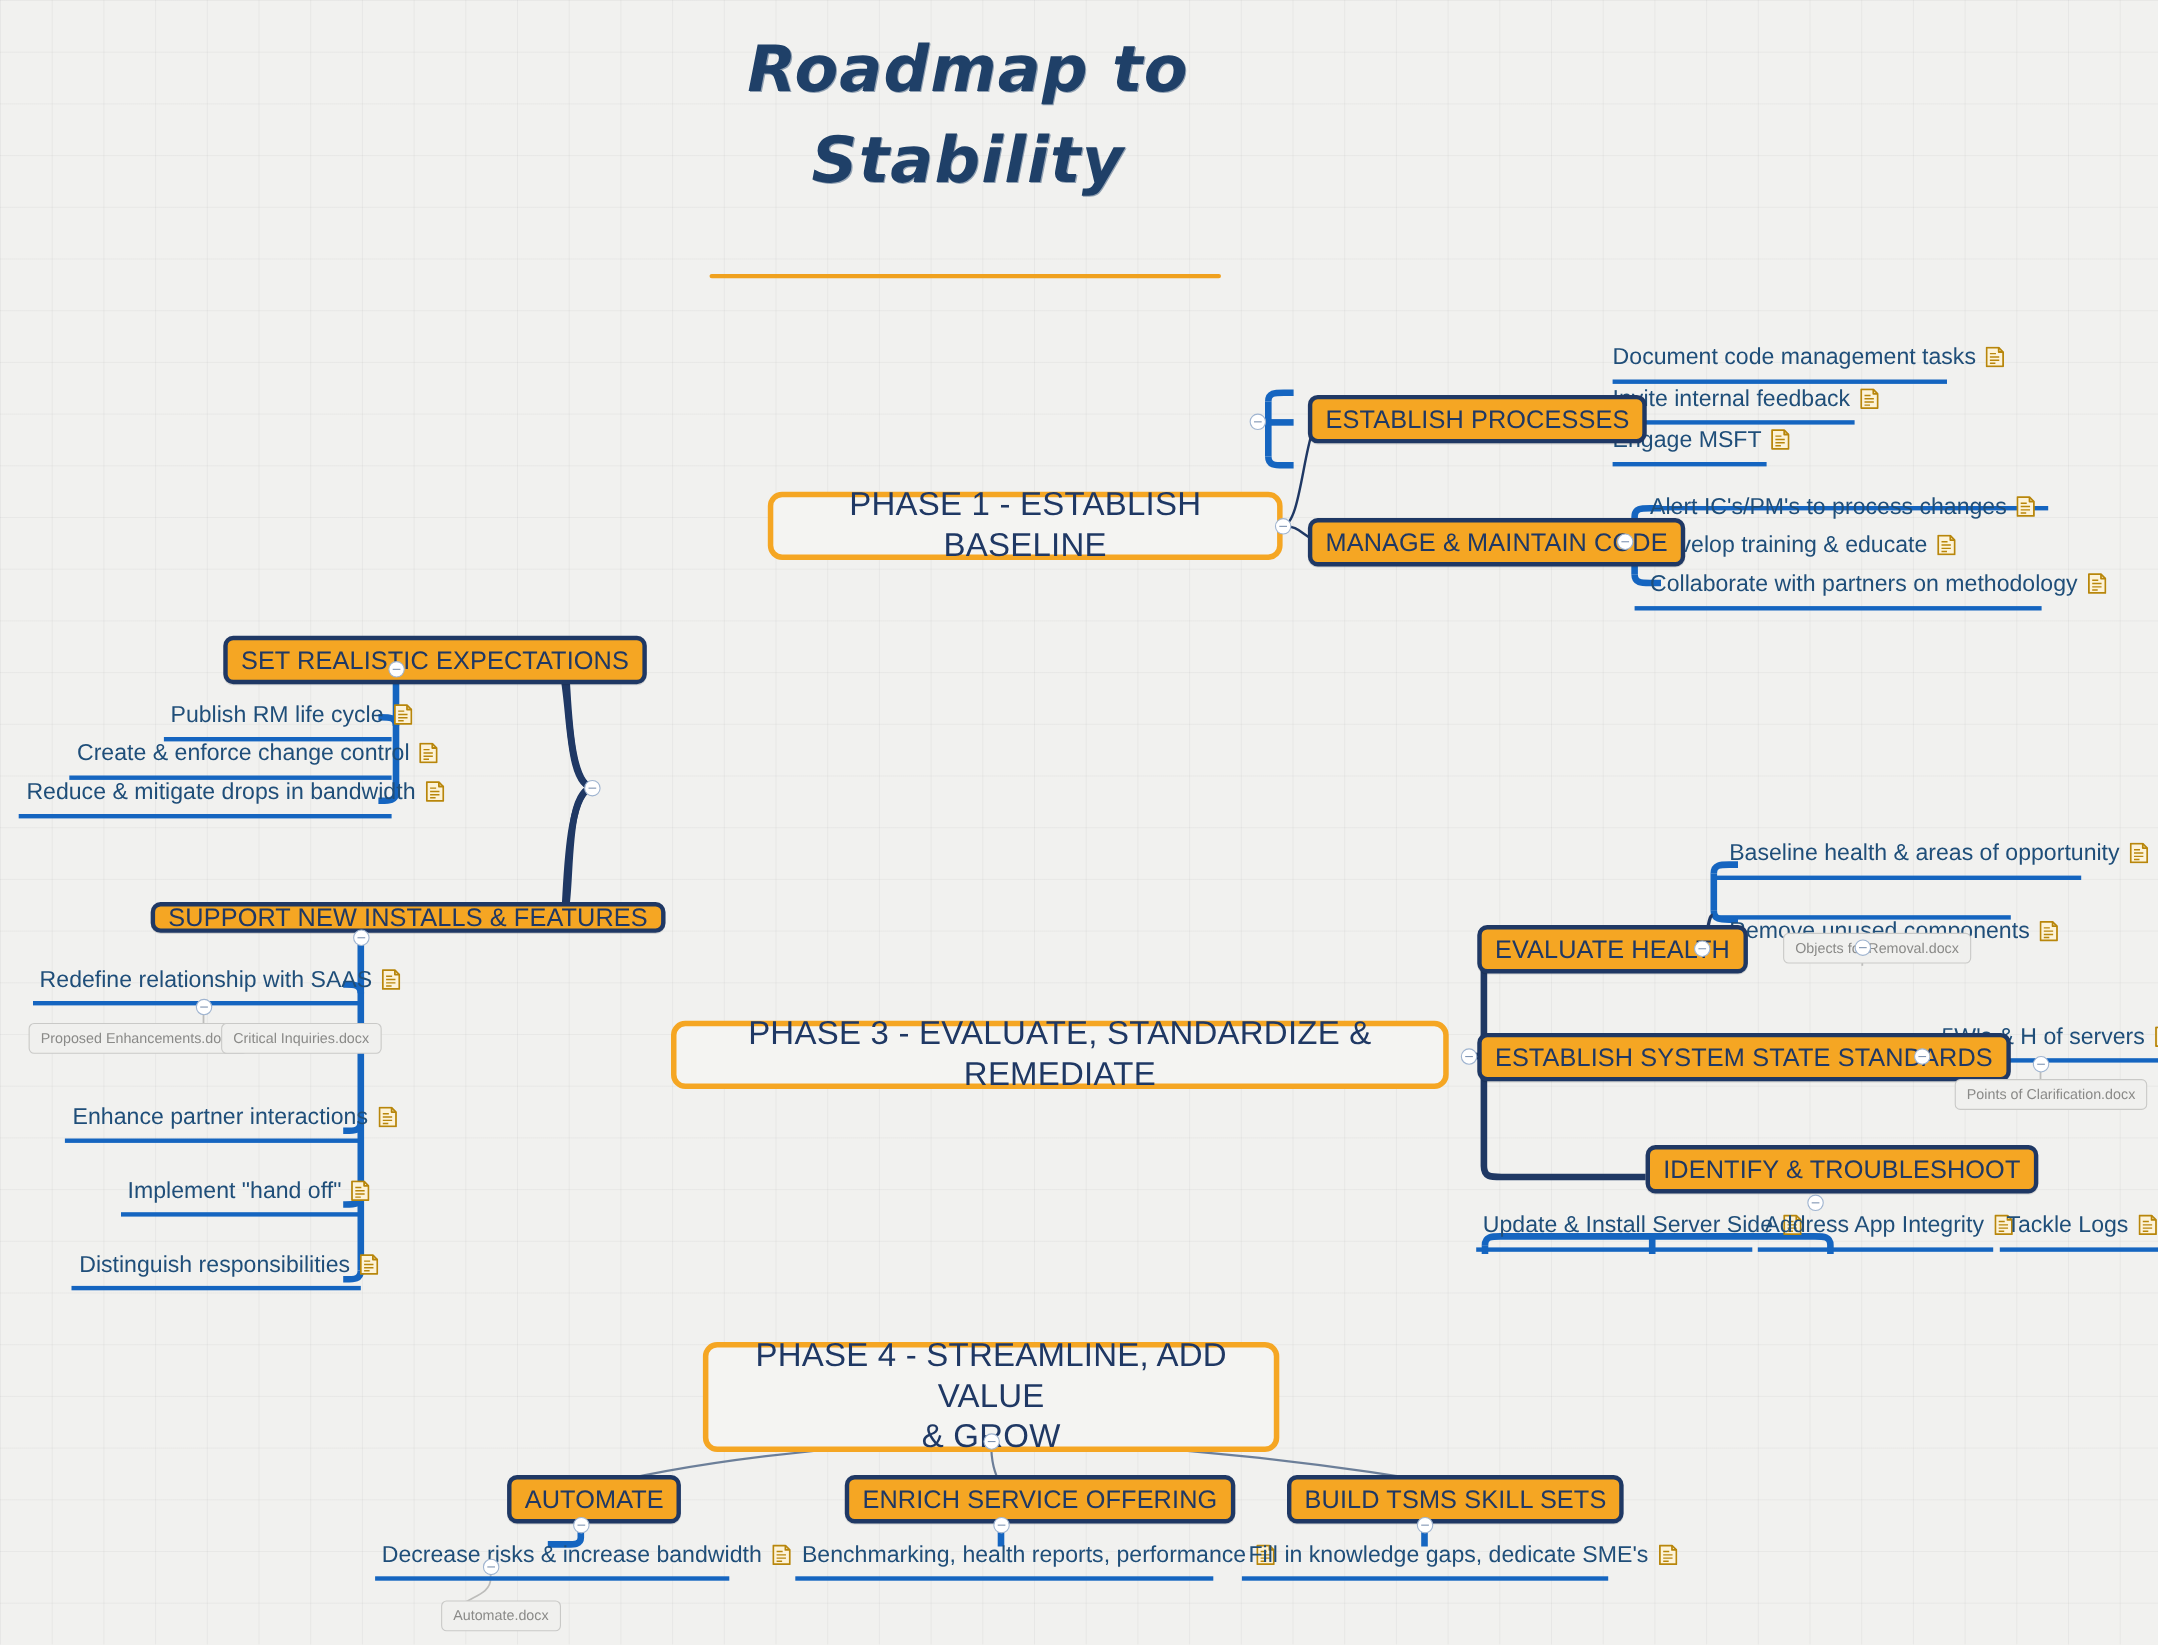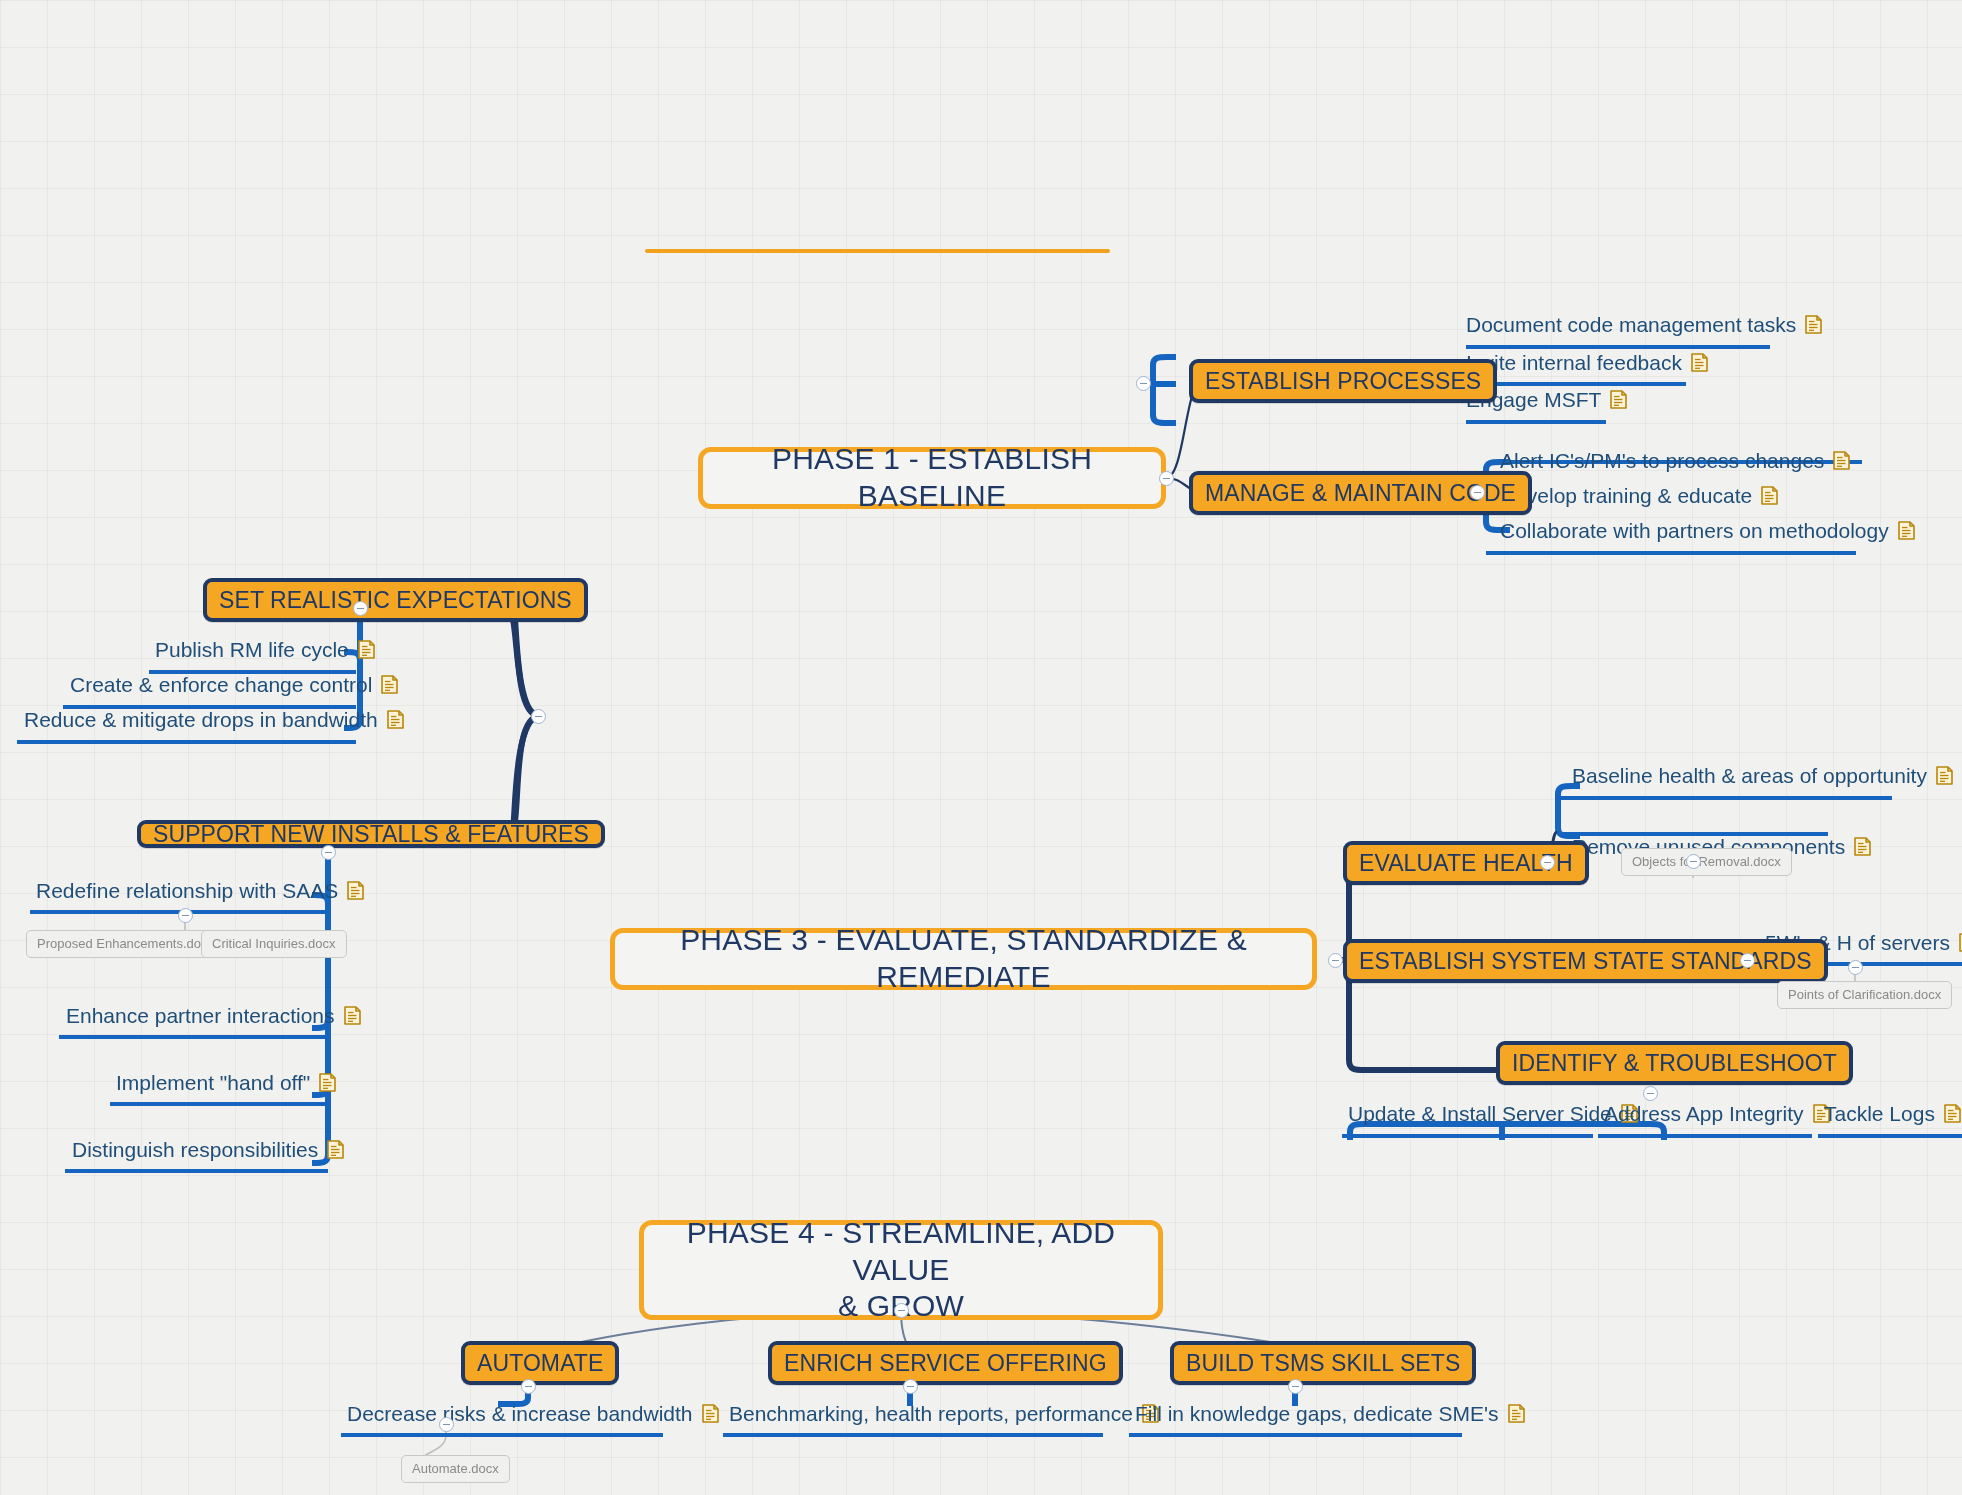--- a/index.html
+++ b/index.html
@@ -222,20 +222,24 @@
         <path d="M108,944 L108,935 L262,935 L262,944"></path>
         <path d="M185,915 L185,935"></path>
         <path d="M1693,861 L1693,878"></path>
         <path d="M1855,967 L1855,985"></path>
         <path d="M446,1435 C446,1452 420,1452 420,1462"></path>
         <path d="M446,1424 L446,1435"></path>
       </g>
     </g>
   </svg>
 
+  <div class="title-wrap">
+    <div class="title-line">Roadmap to</div>
+    <div class="title-line">Stability</div>
+  </div>
   <div class="title-rule"></div>
 
   <div class="phase" style="left:698px; top:447px; width:468px; height:62px;">PHASE 1 - ESTABLISH BASELINE</div>
 
 
   <div class="phase" style="left:610px; top:928px; width:707px; height:62px;">PHASE 3 - EVALUATE, STANDARDIZE &amp; REMEDIATE</div>
 
   <div class="phase" style="left:639px; top:1220px; width:524px; height:100px;">PHASE 4 - STREAMLINE, ADD VALUE
 &amp; GROW</div>
 

